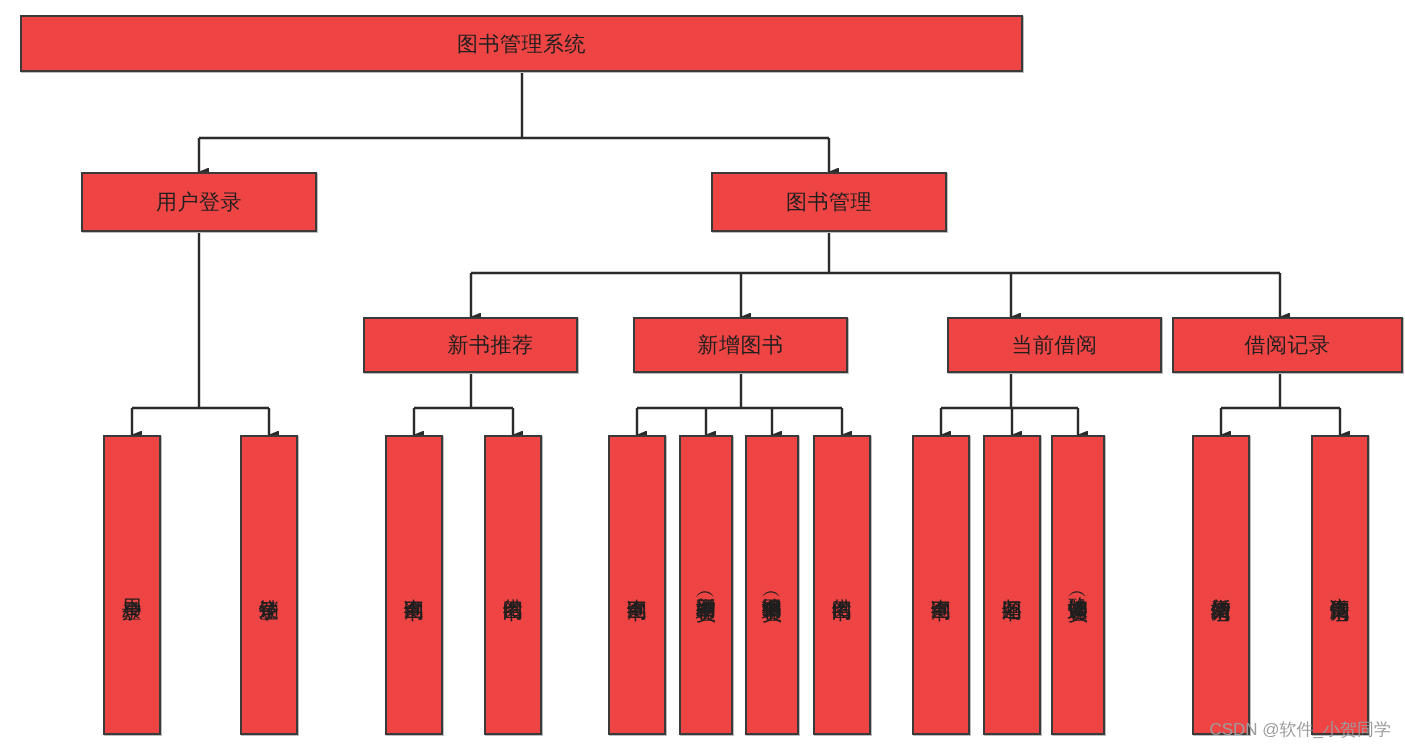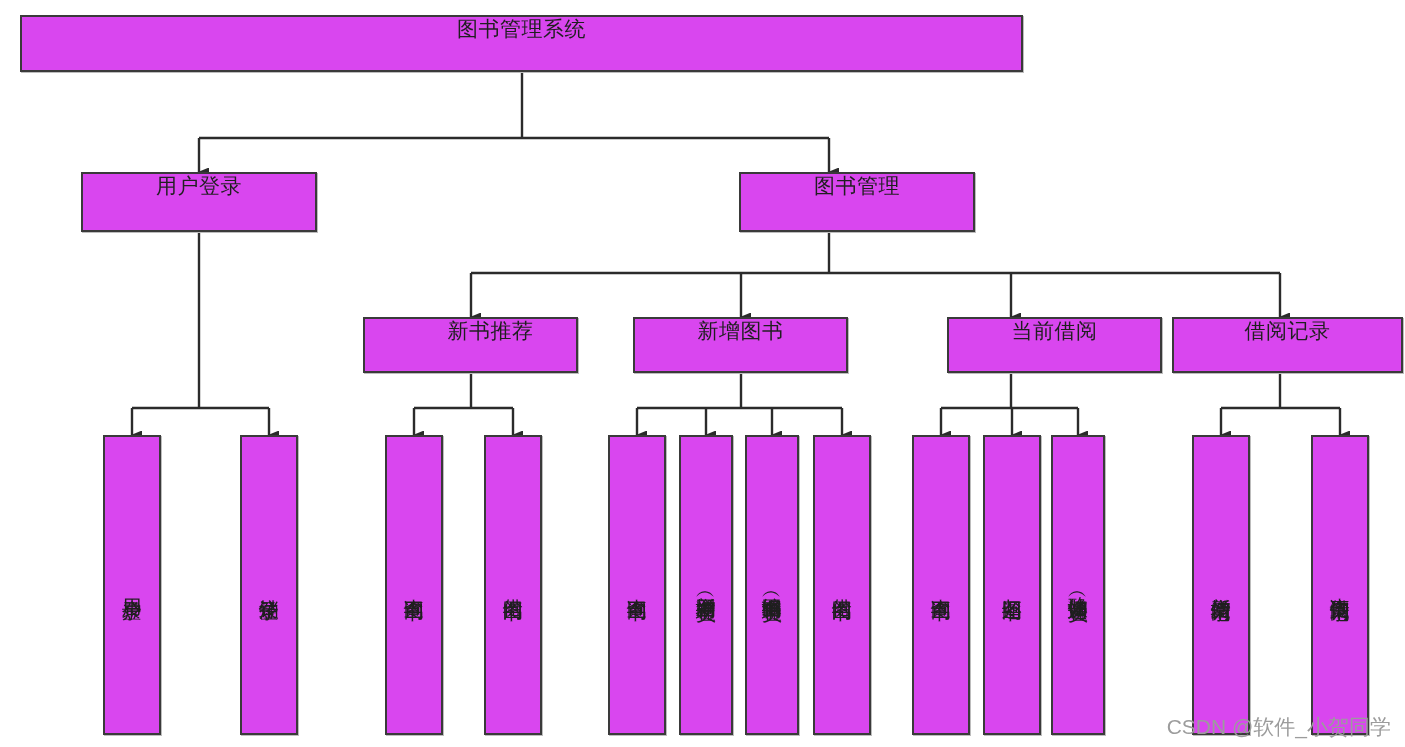--- a/index.html
+++ b/index.html
@@ -20,24 +20,25 @@
   #diagram-svg {
     position: absolute;
     left: 0;
     top: 0;
     width: 1405px;
     height: 747px;
   }
   .node-box {
     position: absolute;
     box-sizing: border-box;
-    background: #d946ef;
+    background: #ef4444;
     border: 2px solid #3a3a3a;
     box-shadow: 1px 1px 0 0 #bdbdbd;
     display: flex;
+    align-items: center;
     justify-content: center;
     overflow: hidden;
   }
   .node-label-h {
     font-size: 21px;
     color: #1f1f1f;
     line-height: 1.1;
     white-space: nowrap;
     letter-spacing: 0.5px;
   }
@@ -48,21 +49,21 @@
     color: #1f1f1f;
     line-height: 1.22;
     letter-spacing: 1px;
     white-space: nowrap;
     text-align: center;
   }
   .watermark {
     position: absolute;
     right: 14px;
     bottom: 6px;
-    font-size: 21px;
+    font-size: 17px;
     color: #9c9c9c;
     white-space: nowrap;
     pointer-events: none;
   }
 </style>
 </head>
 <body>
 
 <div id="diagram-root">
 
@@ -109,21 +110,21 @@
       </g>
   </svg>
 
   <div id="node-layer">
       <div class="node-box" style="left: 20px; top: 15px; width: 1003px; height: 57px;">
         <span class="node-label-h">图书管理系统</span>
       </div>
       <div class="node-box" style="left: 81px; top: 172px; width: 236px; height: 60px;">
         <span class="node-label-h">用户登录</span>
       </div>
-      <div class="node-box" style="left: 711px; top: 172px; width: 236px; height: 60px; margin-left: 28px;">
+      <div class="node-box" style="left: 711px; top: 172px; width: 236px; height: 60px;">
         <span class="node-label-h">图书管理</span>
       </div>
       <div class="node-box" style="left: 363px; top: 317px; width: 215px; height: 56px; padding-left: 40px;">
         <span class="node-label-h">新书推荐</span>
       </div>
       <div class="node-box" style="left: 633px; top: 317px; width: 215px; height: 56px;">
         <span class="node-label-h">新增图书</span>
       </div>
       <div class="node-box" style="left: 903px; top: 317px; width: 215px; height: 56px; margin-left: 44px;">
         <span class="node-label-h">当前借阅</span>

